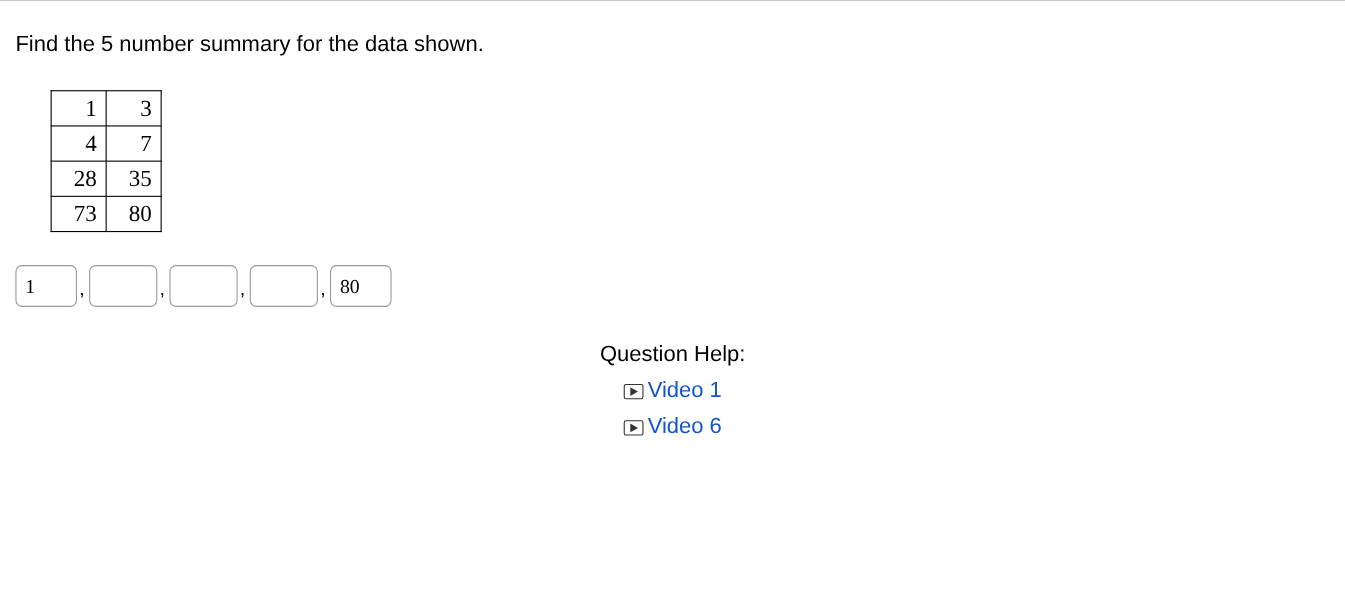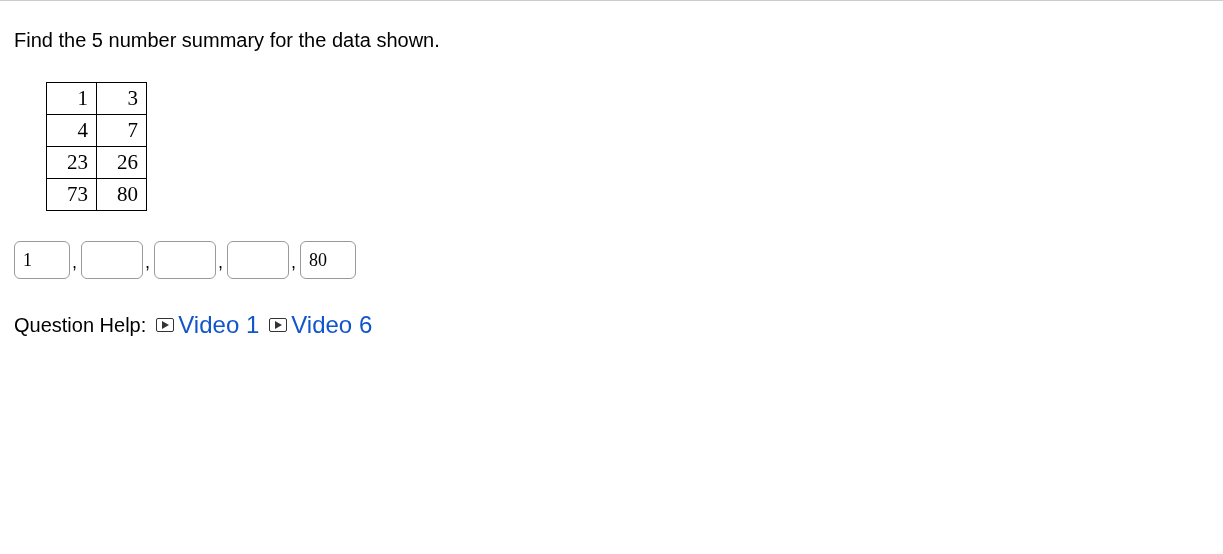--- a/index.html
+++ b/index.html
@@ -73,28 +73,29 @@
     .comma {
       font-size: 18px;
       margin: 0 4px 0 2px;
       align-self: flex-end;
       padding-bottom: 6px;
     }
     .help-row {
       display: flex;
       align-items: center;
       gap: 10px;
+      flex-direction: column;
     }
     .help-label {
       font-size: 20px;
     }
     .video-link {
       color: #1155cc;
       text-decoration: none;
-      font-size: 24px;
+      font-size: 20px;
       display: inline-flex;
       align-items: center;
       gap: 4px;
     }
     .play-icon {
       display: inline-flex;
       align-items: center;
       justify-content: center;
       width: 18px;
       height: 14px;
@@ -128,22 +129,22 @@
     <tbody>
         <tr>
           <td>1</td>
           <td>3</td>
         </tr>
         <tr>
           <td>4</td>
           <td>7</td>
         </tr>
         <tr>
-          <td>23</td>
-          <td>26</td>
+          <td>28</td>
+          <td>35</td>
         </tr>
         <tr>
           <td>73</td>
           <td>80</td>
         </tr>
       </tbody>
   </table>
 
 
   <div class="answer-row">

